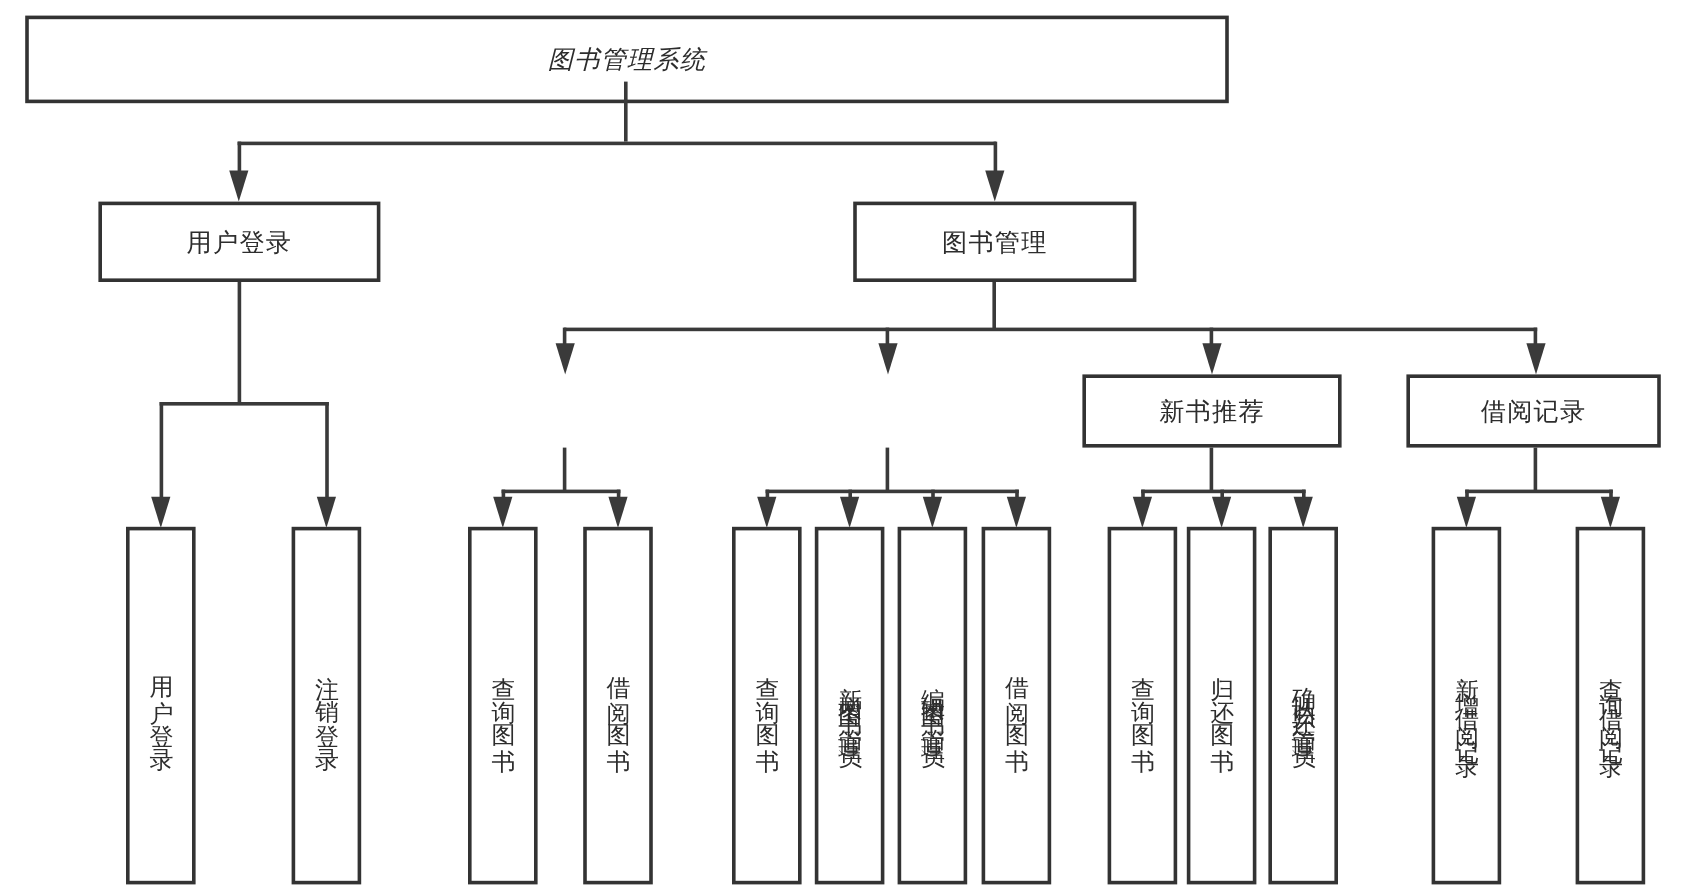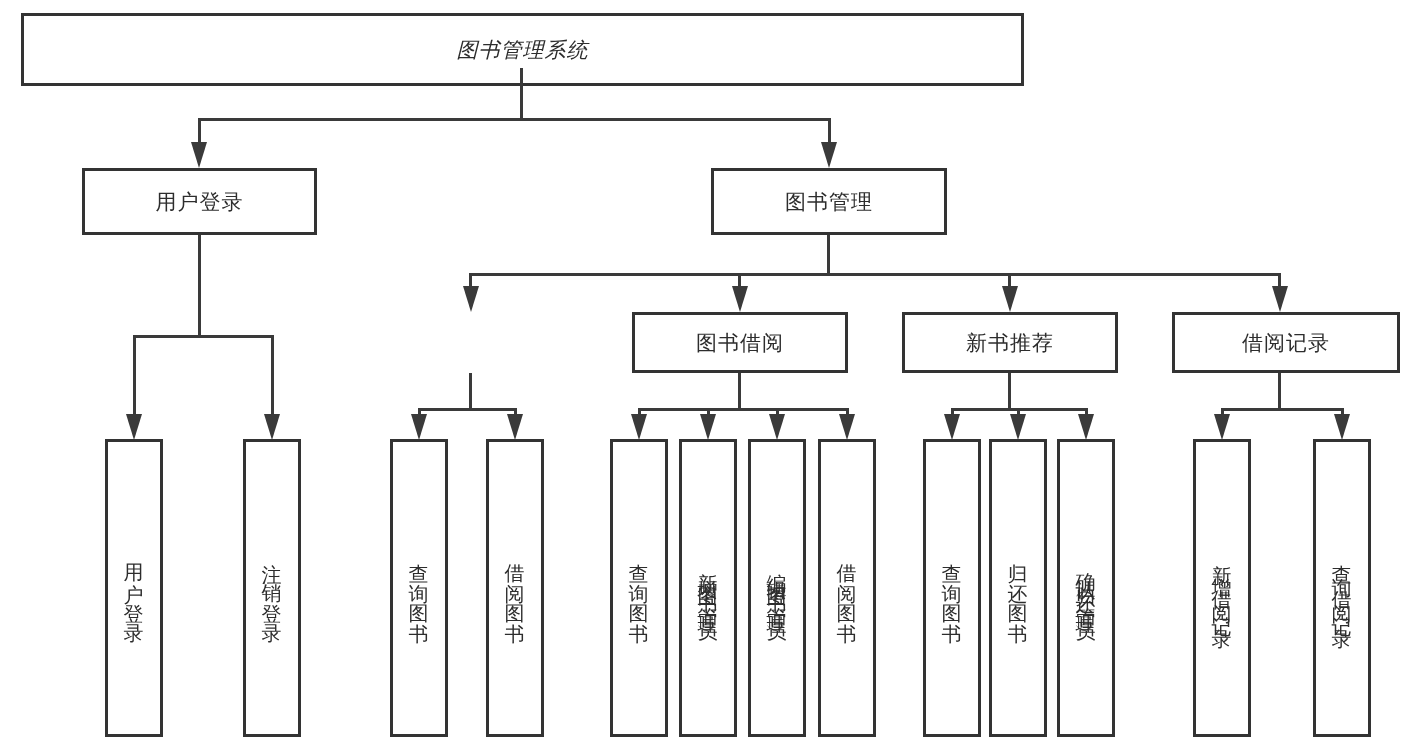--- a/index.html
+++ b/index.html
@@ -70,27 +70,24 @@
   <div class="hline" style="left:470px;top:273px;width:811px;"></div>
   <div class="vline" style="left:469px;top:273px;height:15px;"></div>
   <div class="vline" style="left:738px;top:273px;height:15px;"></div>
   <div class="vline" style="left:1008px;top:273px;height:15px;"></div>
   <div class="vline" style="left:1278px;top:273px;height:15px;"></div>
   <div class="arrow" style="left:463px;top:286px;"></div>
   <div class="arrow" style="left:732px;top:286px;"></div>
   <div class="arrow" style="left:1002px;top:286px;"></div>
   <div class="arrow" style="left:1272px;top:286px;"></div>
 
-  <div class="box" style="left:632px;top:312px;width:216px;height:61px;">
-    <span>图书借阅</span>
-  </div>
   <div class="box" style="left:902px;top:312px;width:216px;height:61px;">
     <span>新书推荐</span>
   </div>
-  <div class="box" style="left:1172px;top:312px;width:228px;height:61px;">
+  <div class="box" style="left:1172px;top:312px;width:212px;height:61px;">
     <span>借阅记录</span>
   </div>
 
   <div class="vline" style="left:469px;top:373px;height:36px;"></div>
   <div class="vline" style="left:738px;top:373px;height:36px;"></div>
   <div class="vline" style="left:1008px;top:373px;height:36px;"></div>
   <div class="vline" style="left:1278px;top:373px;height:36px;"></div>
 
   <div class="hline" style="left:418px;top:408px;width:99px;"></div>
   <div class="hline" style="left:638px;top:408px;width:211px;"></div>

